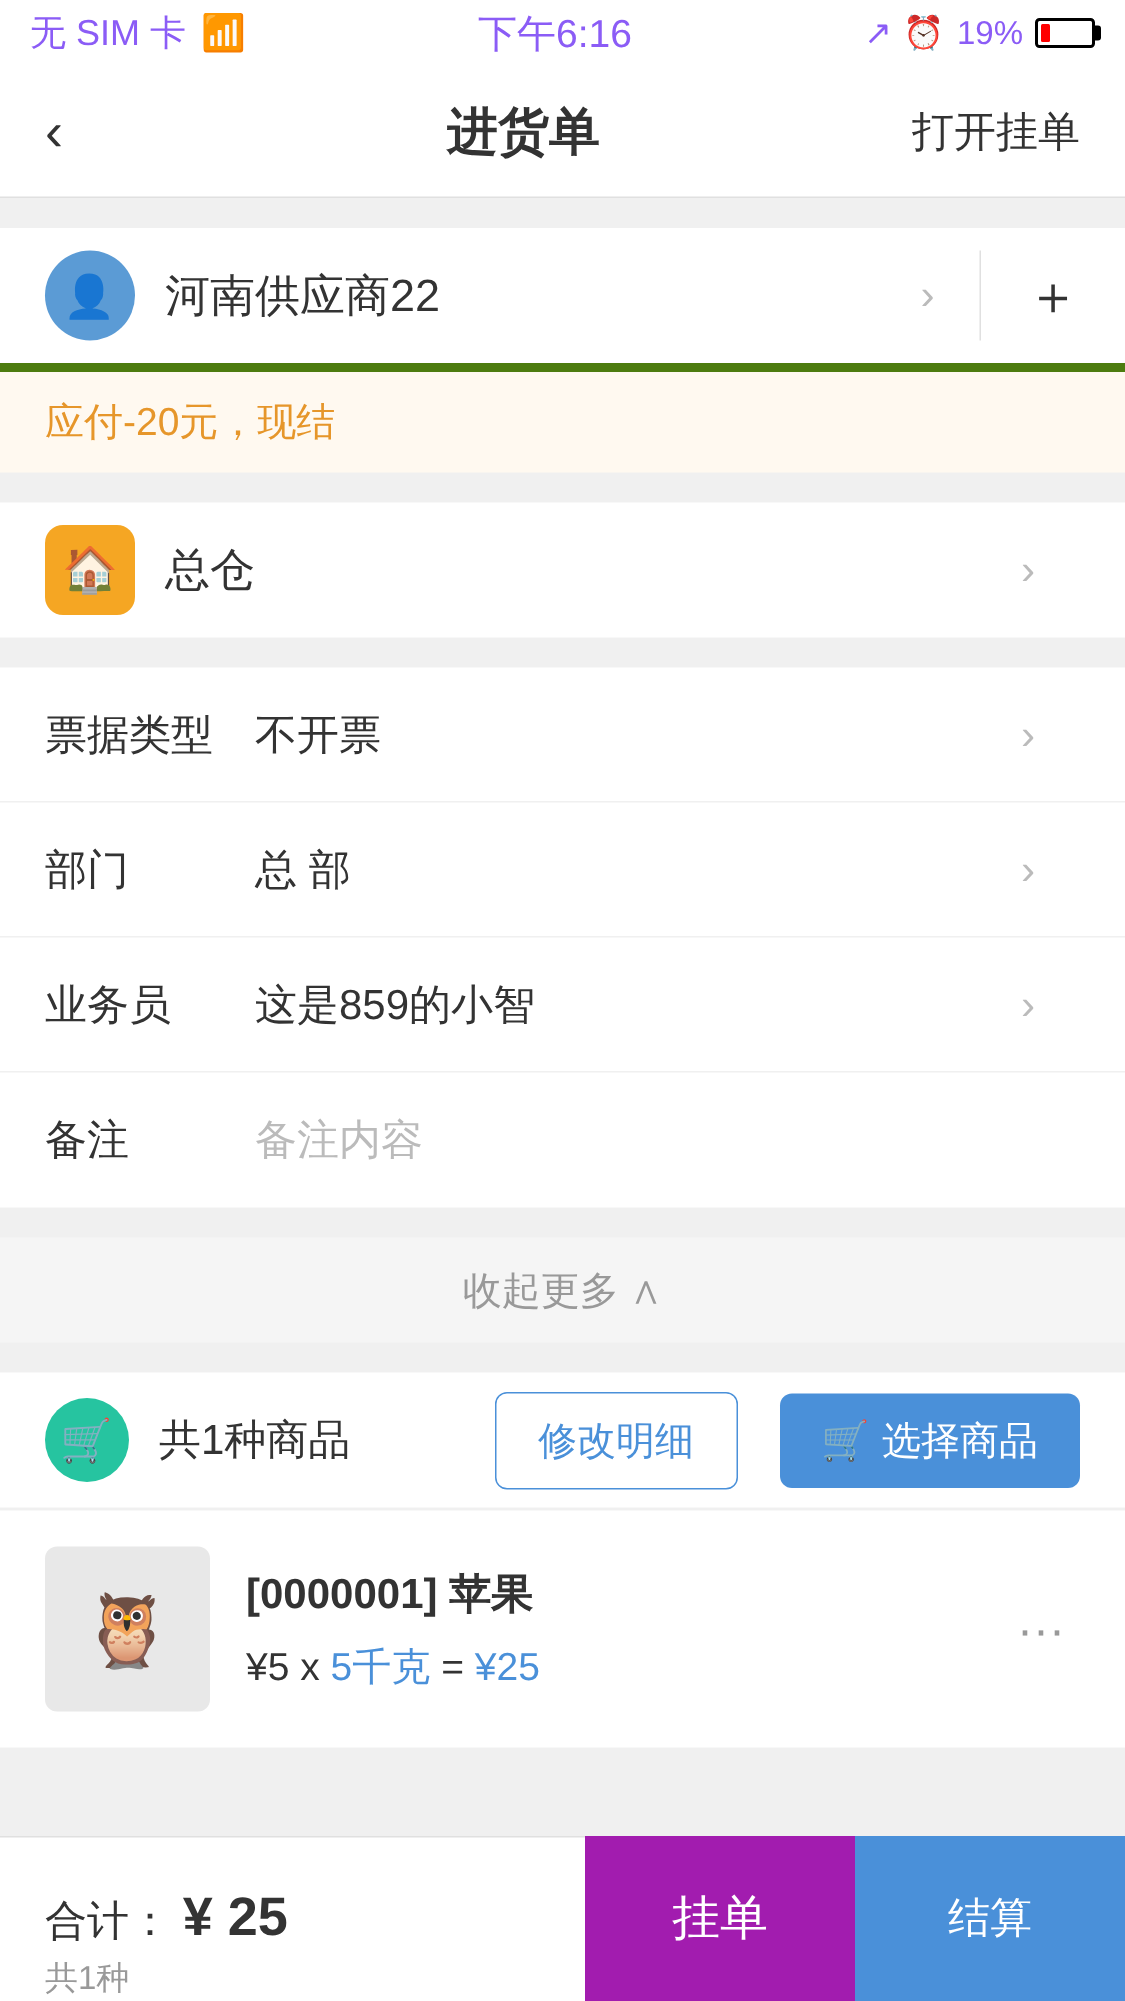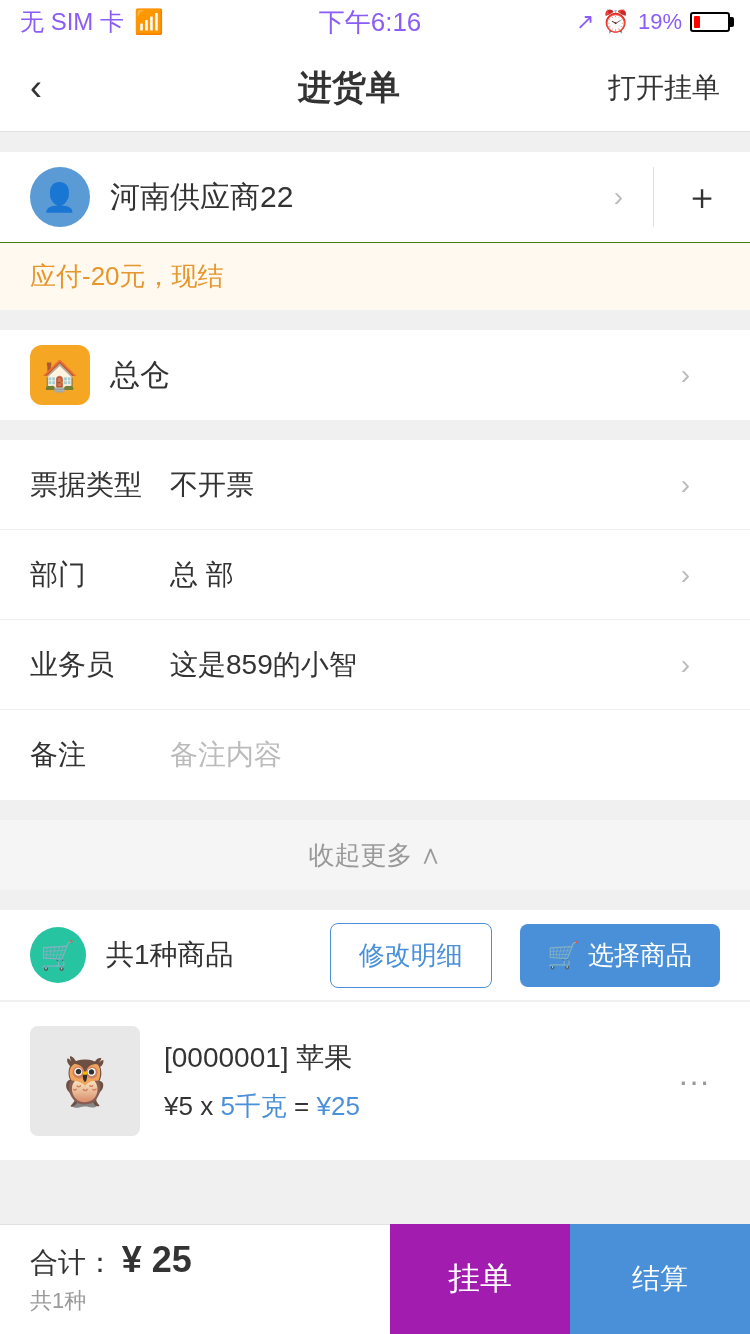--- a/index.html
+++ b/index.html
@@ -131,21 +131,21 @@
       color: #333;
       cursor: pointer;
     }
 
     
     .payment-notice {
       background: #fff9f0;
       padding: 16px 30px;
       font-size: 26px;
       color: #e6962a;
-      border-top: 1px solid #4d7c0f;
+      border-top: 6px solid #4d7c0f;
     }
 
     
     .warehouse-section {
       background: #fff;
       display: flex;
       align-items: center;
       padding: 0 30px;
       height: 90px;
       margin-top: 20px;
@@ -284,20 +284,21 @@
       font-size: 48px;
       color: #bbb;
     }
     .product-info {
       flex: 1;
     }
     .product-name {
       font-size: 28px;
       color: #333;
       margin-bottom: 12px;
+      font-weight: bold;
     }
     .product-price {
       font-size: 26px;
       color: #333;
     }
     .product-price .highlight {
       color: #4a90d9;
     }
     .product-more {
       color: #999;
@@ -315,22 +316,22 @@
       width: 750px;
       height: 110px;
       display: flex;
       align-items: stretch;
     }
     .footer-total {
       background: #fff;
       flex: 1;
       display: flex;
       flex-direction: column;
-      justify-content: flex-start;
-      padding: 14px 30px;
+      justify-content: flex-end;
+      padding: 0 30px;
       border-top: 1px solid #e0e0e0;
     }
     .footer-total-main {
       font-size: 28px;
       color: #333;
     }
     .footer-total-main span.amount {
       font-size: 36px;
       font-weight: 600;
     }

